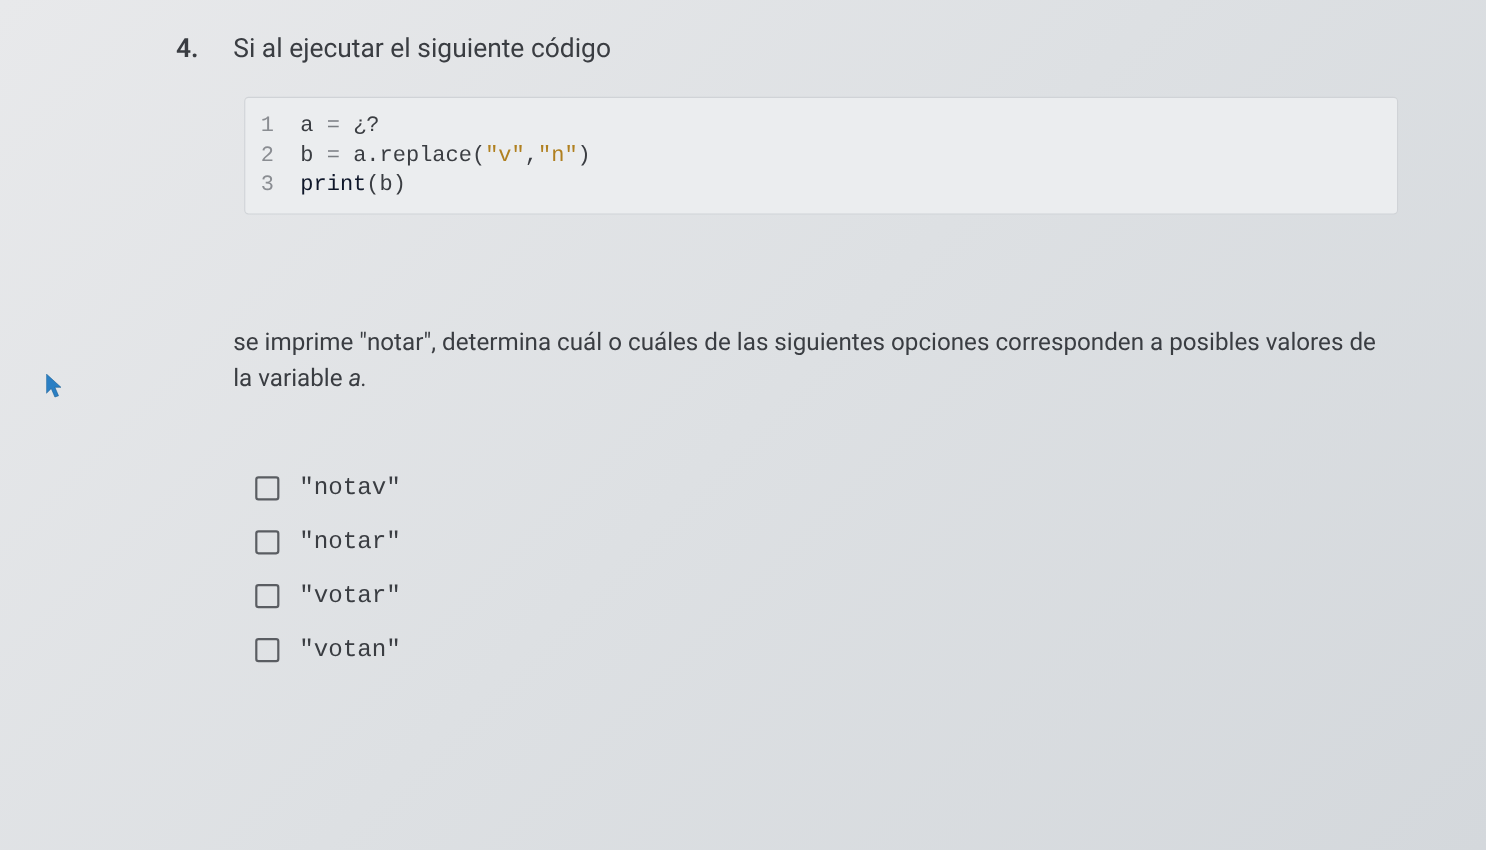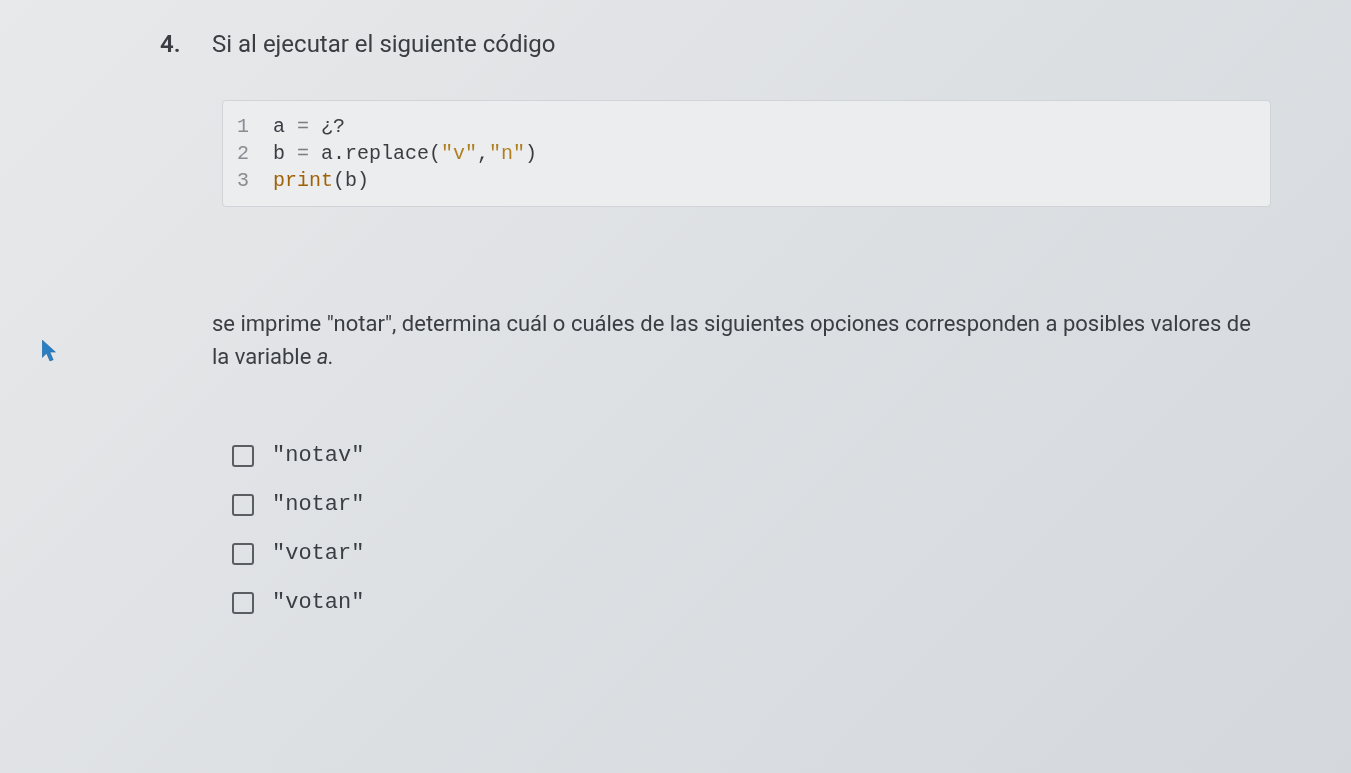--- a/index.html
+++ b/index.html
@@ -40,21 +40,21 @@
       font-weight: 600;
       color: #3a3d42;
       min-width: 28px;
     }
     .question-content {
       flex: 1;
     }
     .question-text {
       font-size: 24px;
       color: #3a3d42;
-      margin-bottom: 42px;
+      margin-bottom: 30px;
       font-weight: 400;
     }
     .code-block {
       background: #ebedef;
       border: 1px solid #d0d3d7;
       border-radius: 4px;
       padding: 12px 0;
       margin-left: 10px;
       margin-bottom: 100px;
       font-family: 'Consolas', 'Monaco', 'Courier New', monospace;
@@ -76,21 +76,21 @@
       color: #3a3d42;
       white-space: pre;
     }
     .code-operator {
       color: #7a7d82;
     }
     .code-string {
       color: #b08020;
     }
     .code-keyword {
-      color: #a16207;
+      color: #0f172a;
     }
     .question-followup {
       font-size: 22px;
       color: #3a3d42;
       line-height: 1.5;
       margin-bottom: 70px;
       font-weight: 400;
     }
     .variable-a {
       font-style: italic;

